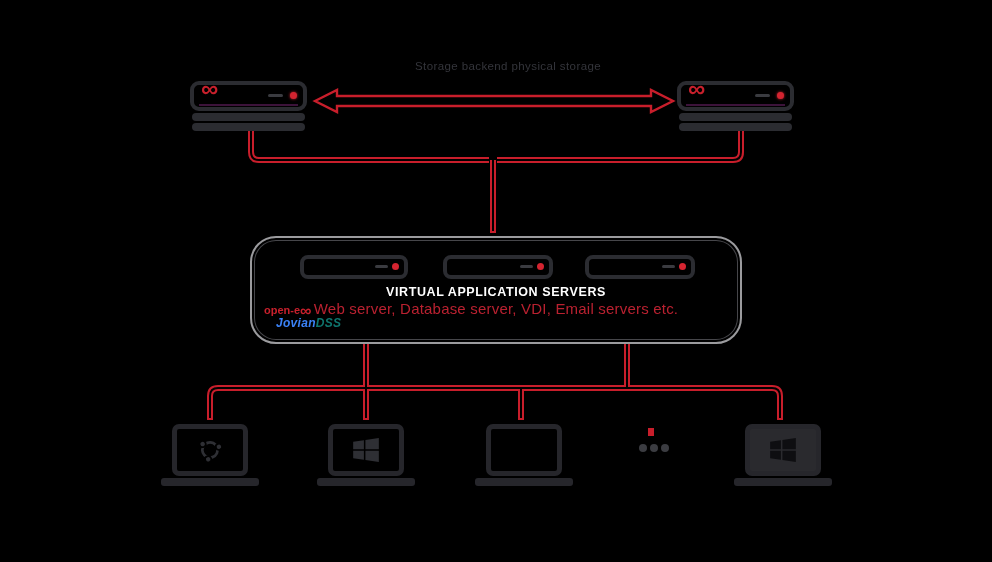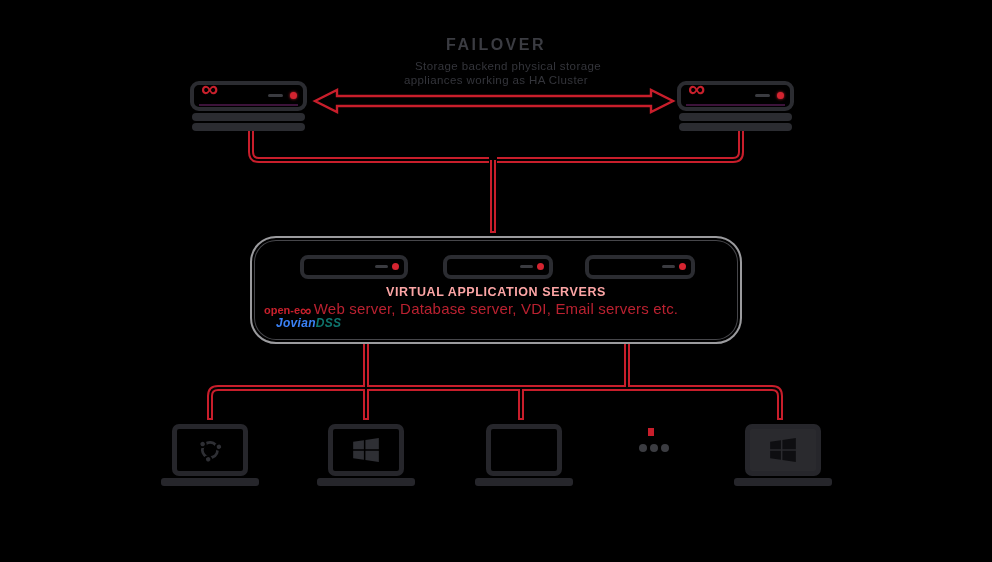--- a/index.html
+++ b/index.html
@@ -27,21 +27,21 @@
   .app-accent{position:absolute;left:5px;right:5px;bottom:1px;height:2px;background:#421540;opacity:.9;}
   .app-bar{height:8px;background:#2b2c31;border-radius:4px;margin:2px 2px 0 2px;}
 
   
   .hyper-box{left:250px;top:236px;width:488px;height:104px;border:2px solid #9b9b9e;border-radius:26px;
     background:#000;box-shadow:inset 0 0 0 2px #000, inset 0 0 0 3px #46464a;}
   .vsrv{position:absolute;top:17px;height:16px;background:#000;border:4px solid #2b2c31;border-radius:8px;}
   .vsrv-dash{position:absolute;right:16px;top:6px;width:13px;height:3px;background:#3a3b40;border-radius:1.5px;}
   .vsrv-led{position:absolute;right:5px;top:4px;width:7px;height:7px;border-radius:50%;background:#d42430;}
   .vas-title{left:0;right:0;top:47px;text-align:center;font-size:12.5px;font-weight:bold;
-    letter-spacing:.6px;color:#fca5a5;}
+    letter-spacing:.6px;color:#ffffff;}
   .vas-sub{left:0;right:0;top:62px;text-align:center;font-size:15px;color:#ba2130;letter-spacing:.2px;}
   .brand{left:12px;top:66px;width:80px;line-height:12px;}
   .brand-top{font-size:11px;color:#c8202c;font-weight:bold;}
   .brand-inf{font-size:16px;vertical-align:-2px;font-weight:bold;}
   .brand-bottom{font-size:12px;font-weight:bold;font-style:italic;letter-spacing:.3px;}
   .brand-jovian{color:#3b82f6;margin-left:12px;} .brand-dss{color:#0f766e;}
 
   
   .laptop{width:98px;height:62px;}
   .lt-screen{position:absolute;left:11px;top:0;width:66px;height:42px;background:#000;
@@ -80,23 +80,21 @@
     <g stroke="#000" stroke-width="2" fill="none">
       <path d="M366,342 V418"></path>
       <path d="M627,342 V388"></path>
       <path d="M210,418 V396 Q210,388 218,388 H772 Q780,388 780,396 V418"></path>
       <path d="M521,388 V418"></path>
     </g>
 
     <polygon points="315,101 337,90 337,96 651,96 651,90 673,101 651,112 651,106 337,106 337,112" fill="#000" stroke="#c81e2b" stroke-width="2.4" stroke-linejoin="miter"></polygon>
   </svg>
 
-  <div class="abs failover-title">FAILOVER</div>
   <div class="abs failover-sub fo-sub1">Storage backend physical storage</div>
-  <div class="abs failover-sub fo-sub2">appliances working as HA Cluster</div>
 
   <div class="abs appliance" style="left:190px;top:81px;">
     <div class="app-face">
       <span class="app-logo">∞</span>
       <span class="app-dash"></span>
       <span class="app-led"></span>
       <span class="app-accent"></span>
     </div>
     <div class="app-bar"></div>
     <div class="app-bar"></div>

